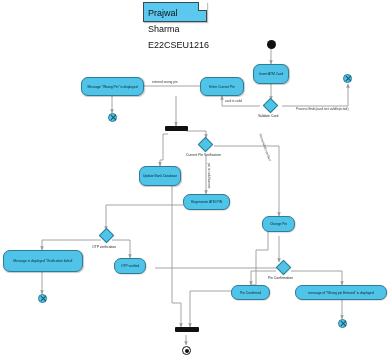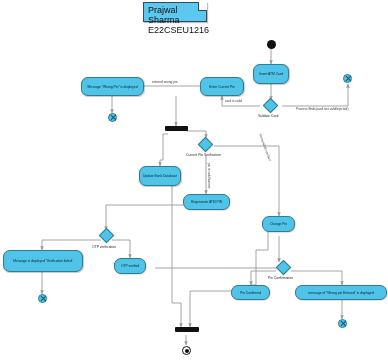--- a/index.html
+++ b/index.html
@@ -15,21 +15,21 @@
   svg.edges{position:absolute;left:0;top:0;width:388px;height:360px;pointer-events:none;}
 
   
   .note{
     position:absolute;
     background:#5bc8f0;
     border:1px solid #3a4a52;
     box-sizing:border-box;
     padding:2px 3px 2px 4px;
     font-size:9px;
-    line-height:10px;
+    line-height:16px;
     color:#111;
     box-shadow:1px 1px 1px rgba(0,0,0,.25);
   }
   .note .fold{
     position:absolute;right:-1px;top:-1px;
     width:8px;height:8px;
     background:#ffffff;
     border-left:1px solid #3a4a52;
     border-bottom:1px solid #3a4a52;
   }

